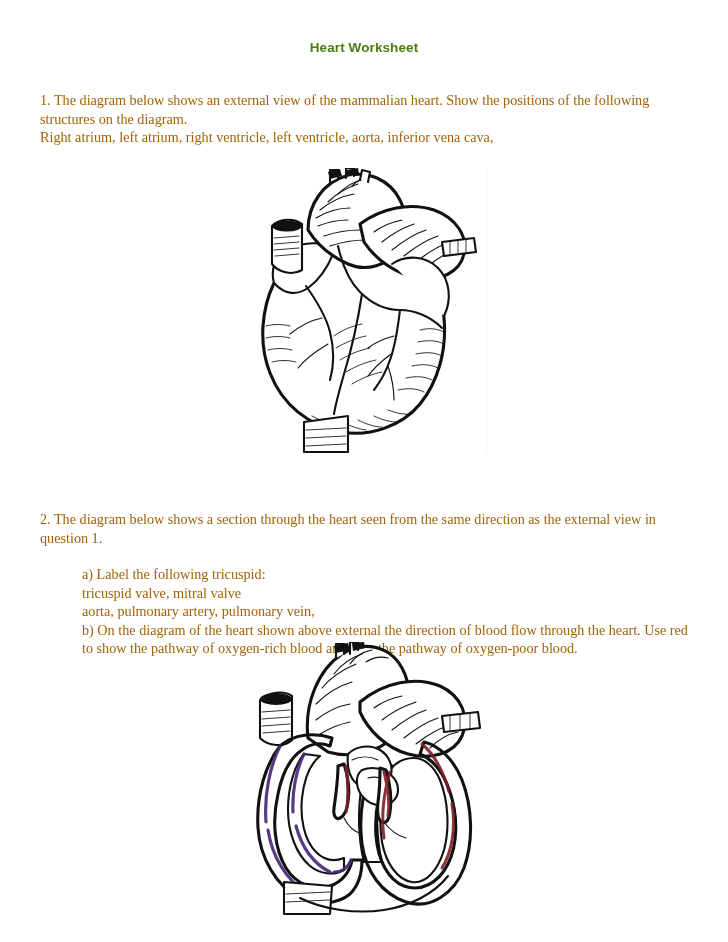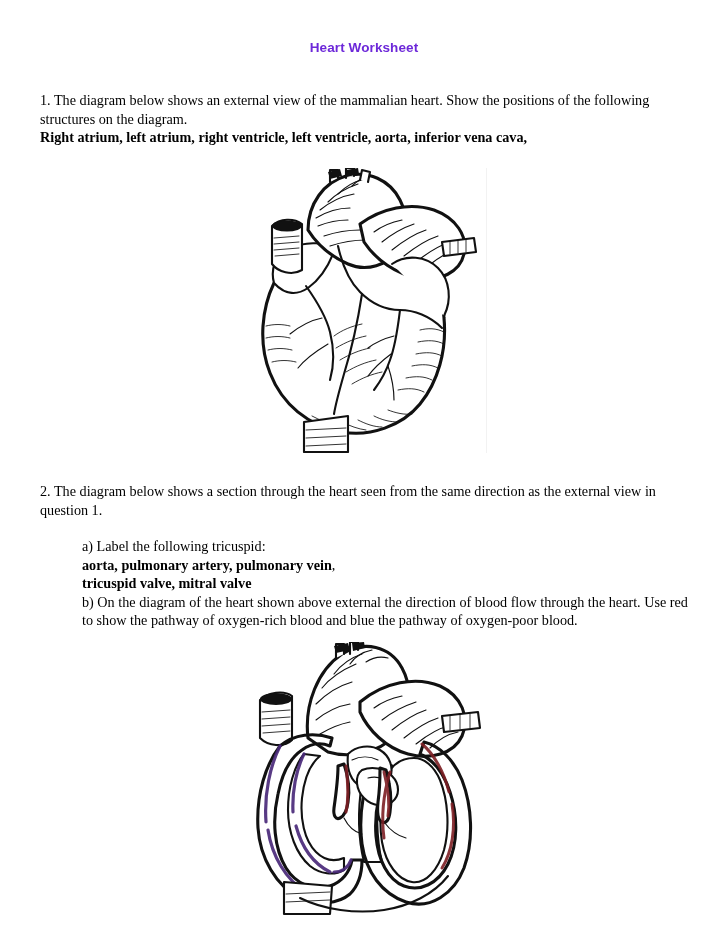--- a/index.html
+++ b/index.html
@@ -25,36 +25,36 @@
   .doc-title {
     position: absolute;
     top: 40px;
     left: 0;
     width: 728px;
     text-align: center;
     font-family: "Liberation Sans", "DejaVu Sans", sans-serif;
     font-weight: bold;
     font-size: 13.5px;
     letter-spacing: 0.1px;
-    color: #6d28d9;
+    color: #4d7c0f;
   }
 
   
   .q-block {
     position: absolute;
     font-size: 14.2px;
     line-height: 18.5px;
-    color: #000000;
+    color: #a16207;
   }
   #q1-block { left: 40px; top: 91px; width: 648px; }
-  #q2-block { left: 40px; top: 482px; width: 648px; }
+  #q2-block { left: 40px; top: 510px; width: 648px; }
 
   .q-text { margin: 0; }
   .indent-1 { margin-left: 42px; }
-  .bold { font-weight: bold; }
+  .bold { font-weight: normal; }
   .list-line { margin: 0; }
 
   
   .figure {
     position: absolute;
   }
   #figure-1 {
     left: 242px;
     top: 168px;
     width: 244px;
@@ -209,22 +209,22 @@
   </div>
 
   <div class="q-block" id="q2-block">
     <p class="q-text">
       <span>2. The diagram below shows a section through the heart seen from the same direction as the external view in</span>
       <span>question 1.</span>
     </p>
     <div style="height:18px"></div>
     <div class="indent-1">
       <p class="q-text list-line">a) Label the following tricuspid:</p>
+      <p class="q-text list-line bold">tricuspid valve, mitral valve</p>
       <p class="q-text list-line"><span class="bold">aorta, pulmonary artery, pulmonary vein</span><span>,</span></p>
-      <p class="q-text list-line bold">tricuspid valve, mitral valve</p>
       <p class="q-text list-line">
         <span>b) On the diagram of the heart shown above external the direction of blood flow through the heart. Use</span>
         <span>red to show the pathway of oxygen-rich blood and blue the pathway of oxygen-poor blood.</span>
       </p>
     </div>
   </div>
 
   <div class="figure" id="figure-2">
     <svg viewBox="0 0 242 278" xmlns="http://www.w3.org/2000/svg">
       <defs>

